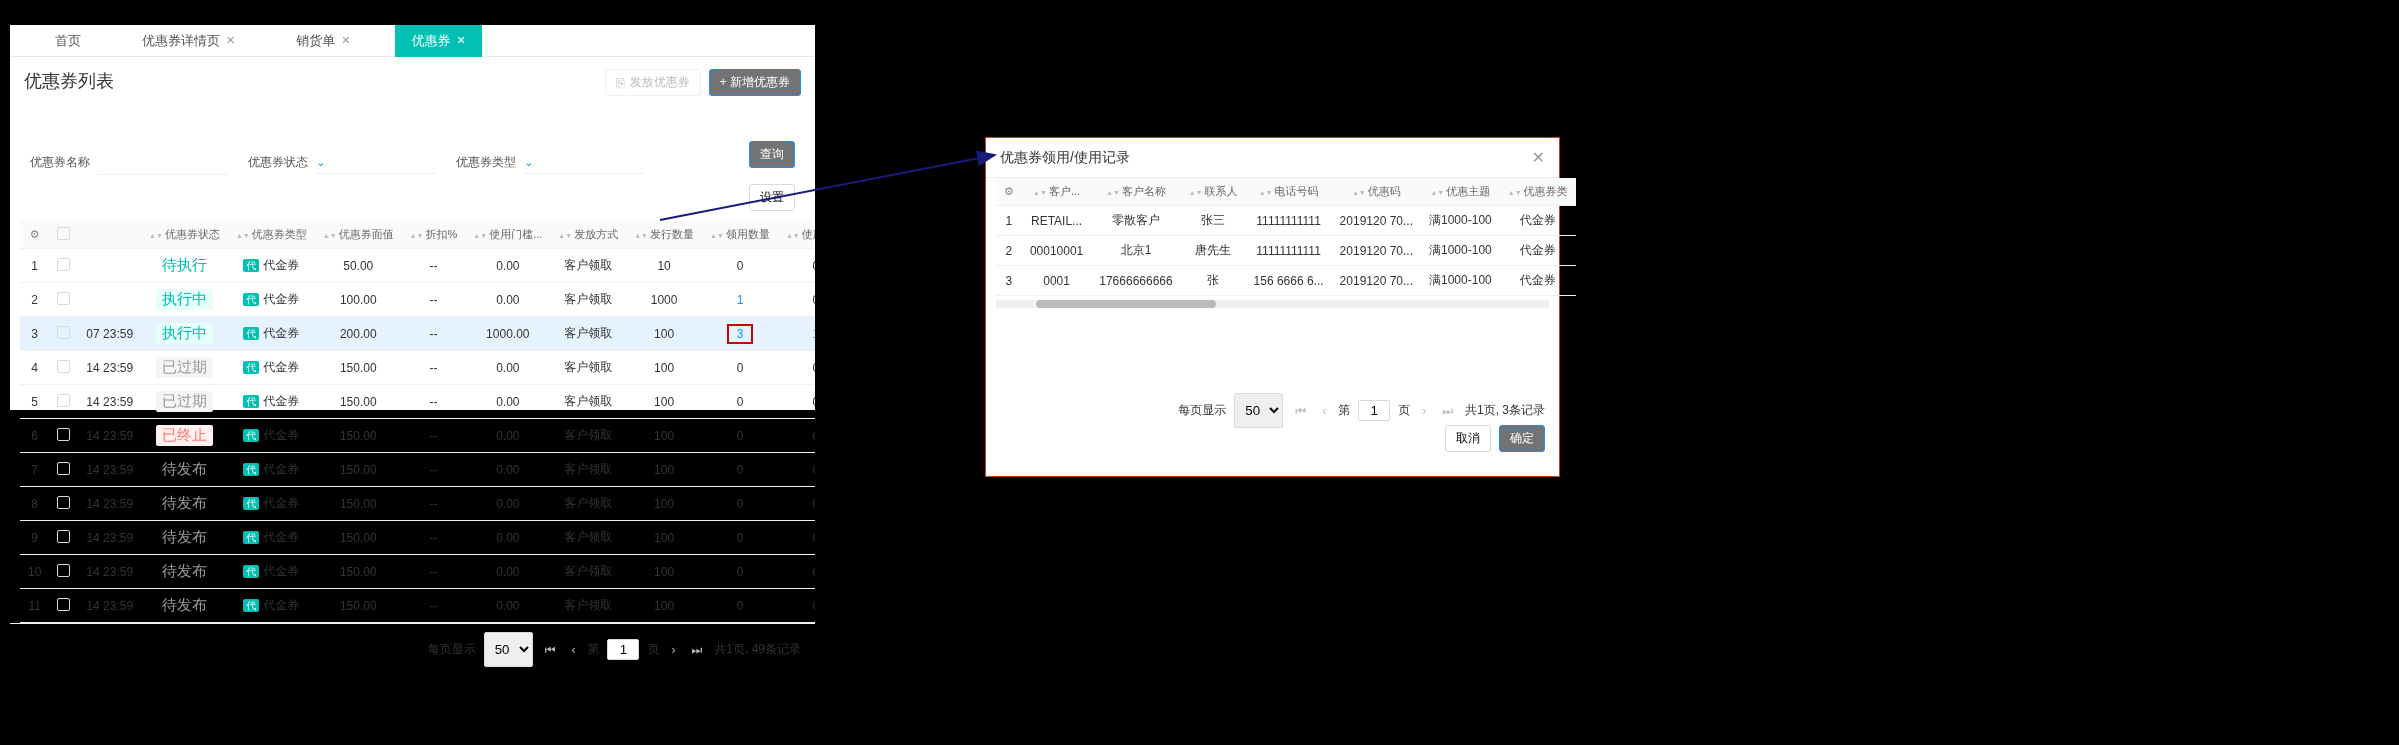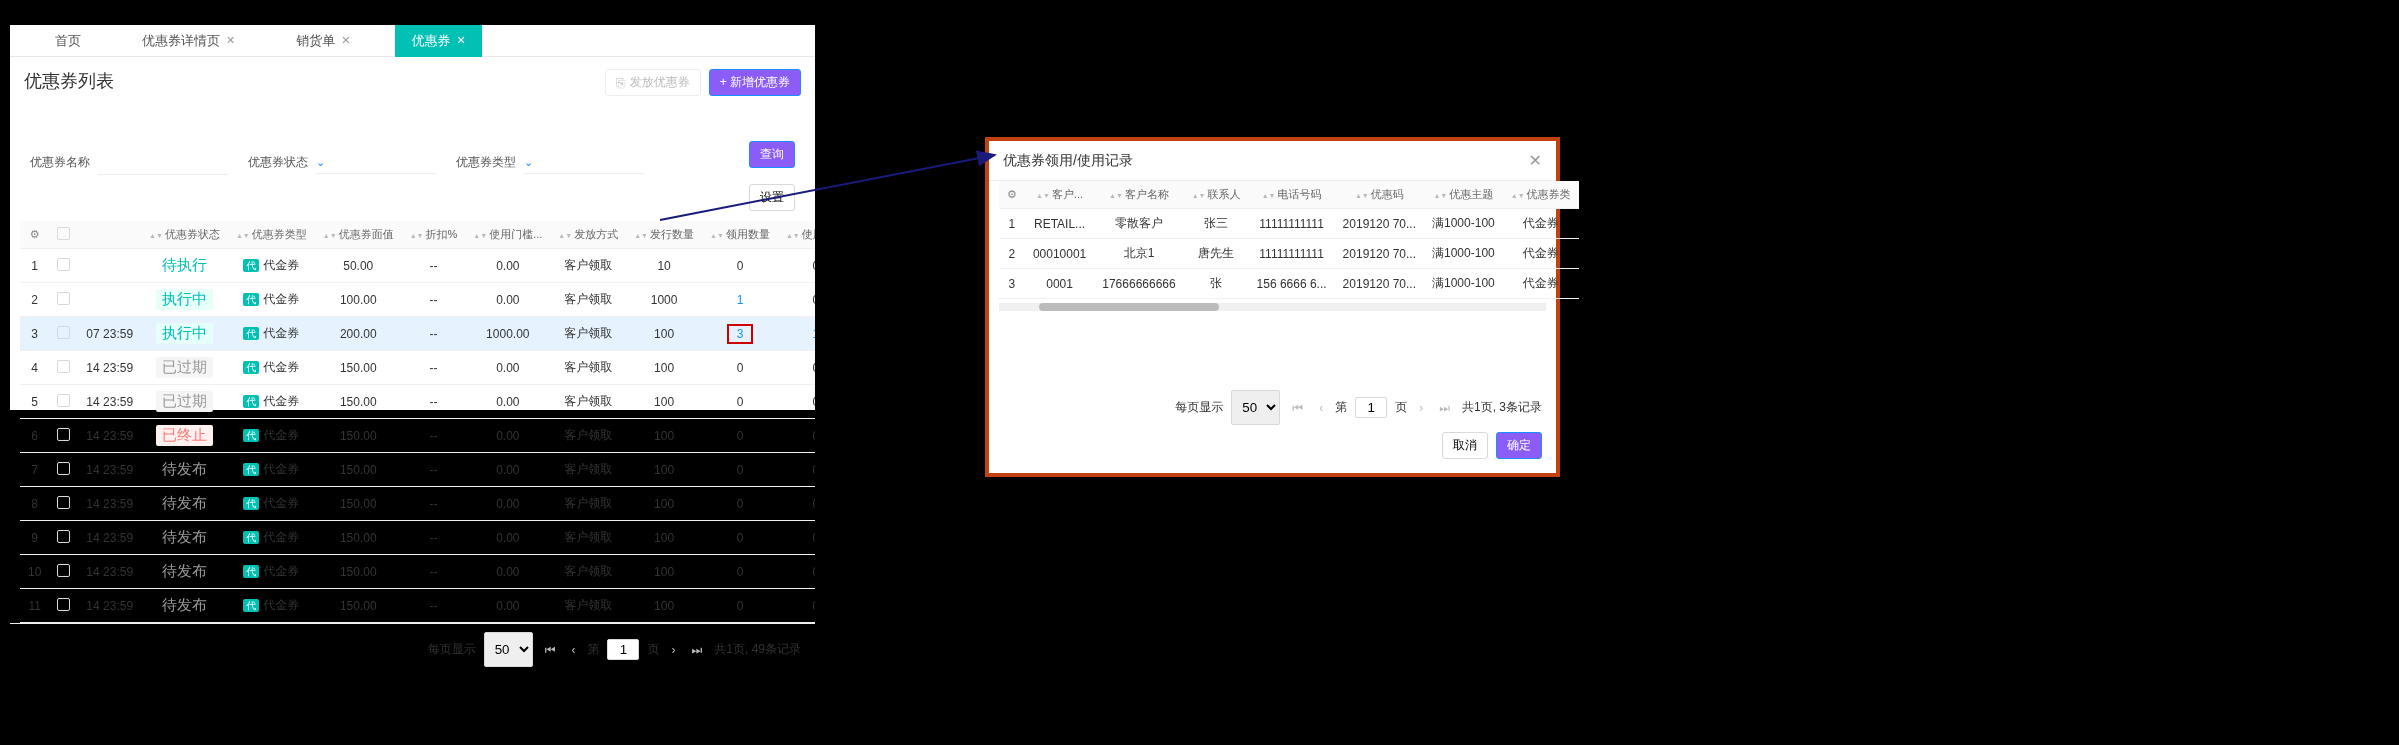--- a/index.html
+++ b/index.html
@@ -1,29 +1,29 @@
 <!DOCTYPE html>
 <html><head>
 <meta charset="utf-8">
 <style>
 * { margin: 0; padding: 0; box-sizing: border-box; }
 body { font-family: -apple-system, "Helvetica Neue", Arial, sans-serif; font-size: 12px; background: #000; color: #333; width: 2399px; height: 745px; position: relative; }
 .panel { background: #fff; position: absolute; }
 .panel-left { left: 10px; top: 25px; width: 805px; height: 385px; }
-.panel-right { left: 985px; top: 137px; width: 575px; height: 340px; border: 4px solid #c2410c; }
+.panel-right { left: 985px; top: 137px; width: 575px; height: 340px; border: 1px solid #c2410c; }
 .tabs { display: flex; border-bottom: 1px solid #e8e8e8; height: 32px; align-items: center; }
 .tab { padding: 0 16px; height: 32px; display: flex; align-items: center; gap: 6px; cursor: pointer; font-size: 13px; color: #555; margin-left: 29px; }
 .tab.active { background: #00c1b3; color: #fff; }
 .tab-close { font-size: 11px; color: #999; }
 .tab.active .tab-close { color: #fff; }
 .header-bar { display: flex; justify-content: space-between; align-items: flex-start; padding: 12px 14px 8px; gap: 9px; }
 .page-title { font-size: 18px; font-weight: 500; }
 .header-actions { display: flex; gap: 8px; }
 .btn { padding: 4px 10px; border: 1px solid #d9d9d9; border-radius: 3px; background: #fff; cursor: pointer; font-size: 12px; display: inline-flex; align-items: center; gap: 4px; }
-.btn-primary { background: #8b5cf6; color: #fff; border-color: #1890ff; padding-left: 10px; }
+.btn-primary { background: #737373; color: #fff; border-color: #1890ff; padding-left: 10px; }
 .btn-disabled { color: #bbb; border-color: #eee; }
 .filter-row { display: flex; align-items: center; padding: 10px 20px; gap: 20px; }
 .filter-item { display: flex; align-items: center; gap: 8px; }
 .filter-label { color: #555; min-width: 60px; }
 .filter-input { border: none; border-bottom: 1px solid #eee; width: 130px; padding: 4px 0; outline: none; }
 .filter-select { border: none; border-bottom: 1px solid #eee; width: 120px; padding: 4px 0; position: relative; }
 .chevron { color: #1890ff; font-size: 11px; margin-left: auto; }
 .filter-actions { margin-left: auto; display: flex; flex-direction: column; gap: 16px; margin-top: 27px; }
 .table-wrap { padding: 0 10px; overflow: hidden; }
 table { width: 100%; border-collapse: collapse; font-size: 12px; }
@@ -46,21 +46,21 @@
 .page-nav { color: #bbb; cursor: pointer; padding: 0 4px; }
 .arrow-svg { position: absolute; left: 650px; top: 145px; width: 360px; height: 80px; pointer-events: none; z-index: 10; }
 .modal-header { display: flex; justify-content: space-between; align-items: center; padding: 10px 14px; border-bottom: 1px solid #eee; }
 .modal-title { font-size: 14px; font-weight: 500; }
 .modal-close { font-size: 16px; color: #999; cursor: pointer; }
 .modal-filter { display: flex; align-items: center; gap: 14px; padding: 10px 14px; }
 .search-box { display: flex; align-items: center; border-bottom: 1px solid #eee; padding: 2px 0; }
 .search-box input { border: none; outline: none; width: 100px; font-size: 12px; }
 .search-box .search-icon { color: #1890ff; }
 .modal-body { padding: 0 10px; }
-.modal-footer { position: absolute; bottom: 14px; right: 14px; display: flex; gap: 8px; }
+.modal-footer { position: absolute; bottom: 24px; right: 14px; display: flex; gap: 8px; }
 .modal-pagination { position: absolute; bottom: 48px; right: 14px; display: flex; align-items: center; gap: 8px; font-size: 12px; }
 .gear { color: #888; }
 .checkbox { width: 13px; height: 13px; border: 1px solid #d9d9d9; display: inline-block; border-radius: 2px; }
 .hscroll { height: 8px; background: #f0f0f0; margin-top: 4px; position: relative; }
 .hscroll-thumb { position: absolute; height: 8px; background: #bbb; border-radius: 4px; }
 </style>
 </head>
 <body>
 
 <div class="panel panel-left">

